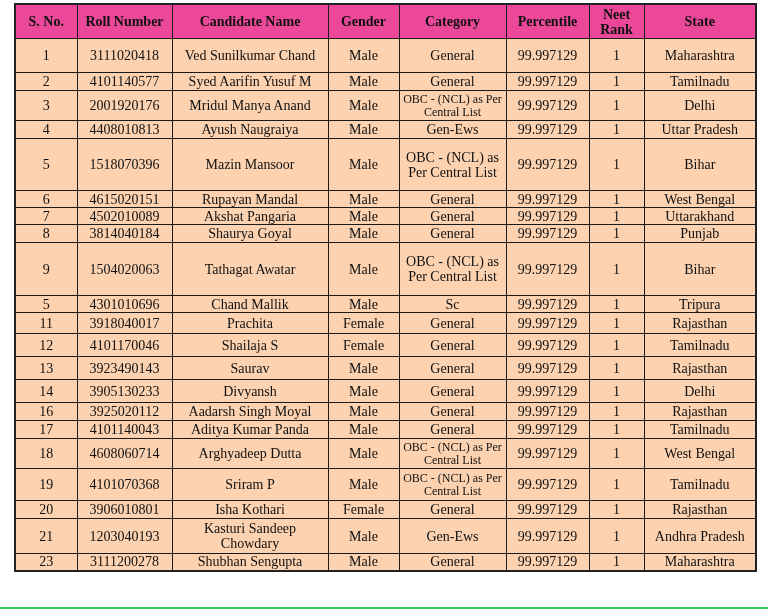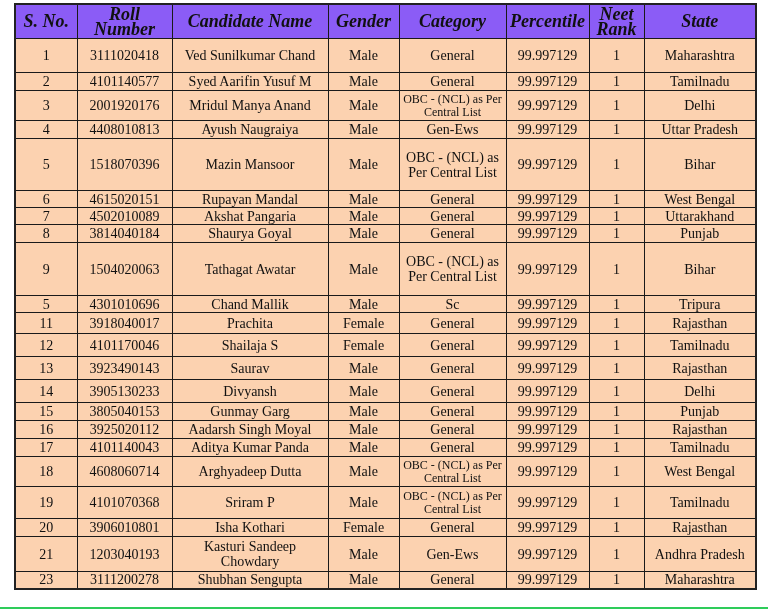--- a/index.html
+++ b/index.html
@@ -1,20 +1,20 @@
 <!DOCTYPE html>
 <html><head>
 <meta charset="utf-8">
 <style>
   html, body { margin:0; padding:0; background:#ffffff; }
   body { width:768px; height:611px; position:relative; overflow:hidden; font-family:"Liberation Serif", "DejaVu Serif", serif; }
   .wrap { position:absolute; left:14px; top:3px; }
   table { border-collapse:collapse; table-layout:fixed; width:741px; border:2px solid #222; }
   th, td { border:1px solid #1a1a1a; text-align:center; vertical-align:middle; padding:0 2px; color:#111; }
-  th { background:#8b5cf6; font-weight:bold; font-size:18px; line-height:15px; height:33px;font-style:italic; }
+  th { background:#ec4899; font-weight:bold; font-size:14px; line-height:15px; height:33px; }
   td { background:#fcd2b0; font-size:14px; line-height:15px; }
   td.cat-small { font-size:12px; line-height:13px; }
   .bottom-line { position:absolute; left:0; top:607px; width:768px; height:2px; background:#2ecc5a; }
 </style>
 </head>
 <body>
 
 <div class="wrap">
   <table>
     <colgroup>
@@ -174,30 +174,20 @@
           <td>14</td>
           <td>3905130233</td>
           <td>Divyansh</td>
           <td>Male</td>
           <td>General</td>
           <td>99.997129</td>
           <td>1</td>
           <td>Delhi</td>
         </tr>
         <tr style="height: 18px;">
-          <td>15</td>
-          <td>3805040153</td>
-          <td>Gunmay Garg</td>
-          <td>Male</td>
-          <td>General</td>
-          <td>99.997129</td>
-          <td>1</td>
-          <td>Punjab</td>
-        </tr>
-        <tr style="height: 18px;">
           <td>16</td>
           <td>3925020112</td>
           <td>Aadarsh Singh Moyal</td>
           <td>Male</td>
           <td>General</td>
           <td>99.997129</td>
           <td>1</td>
           <td>Rajasthan</td>
         </tr>
         <tr style="height: 18px;">

